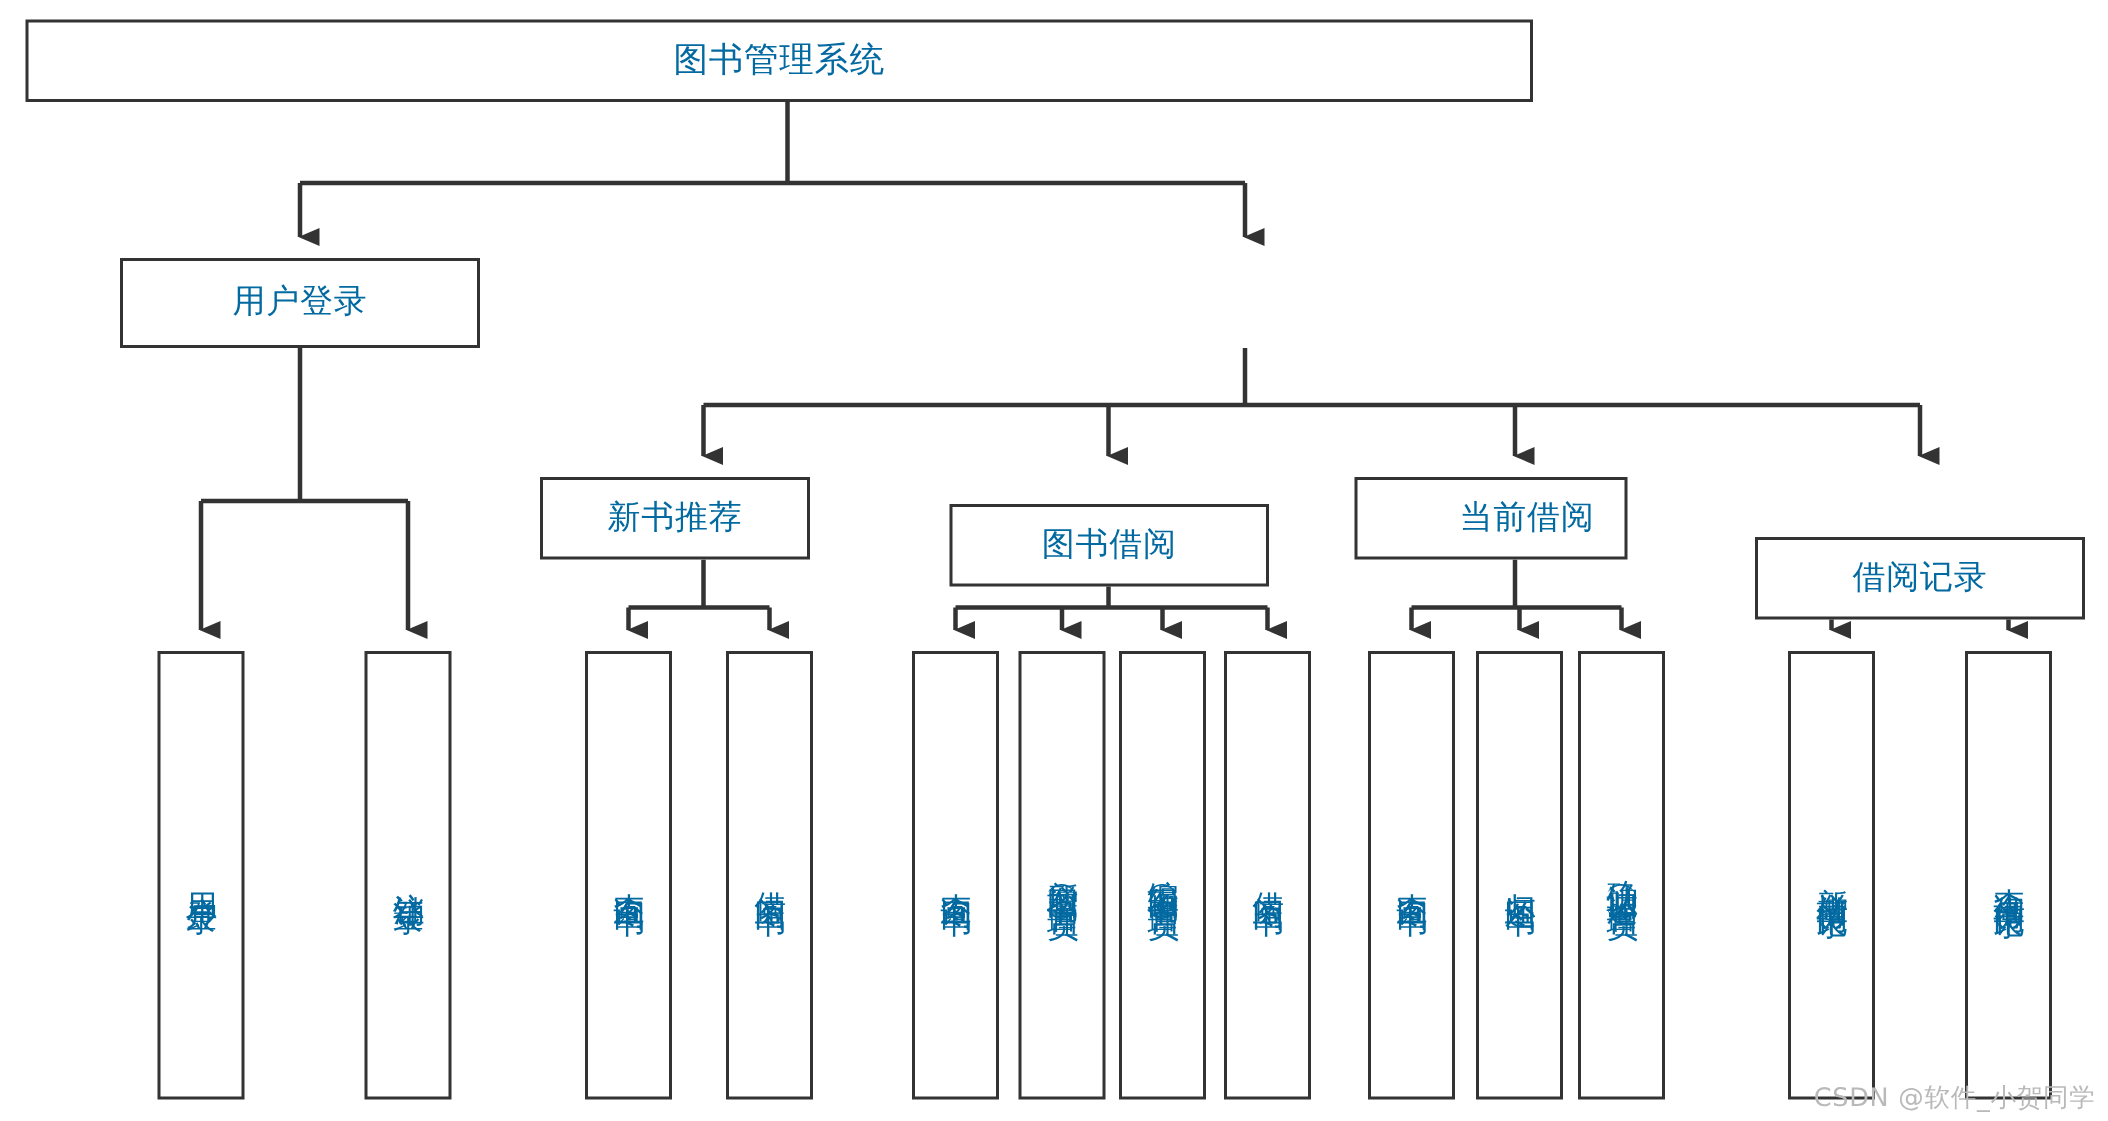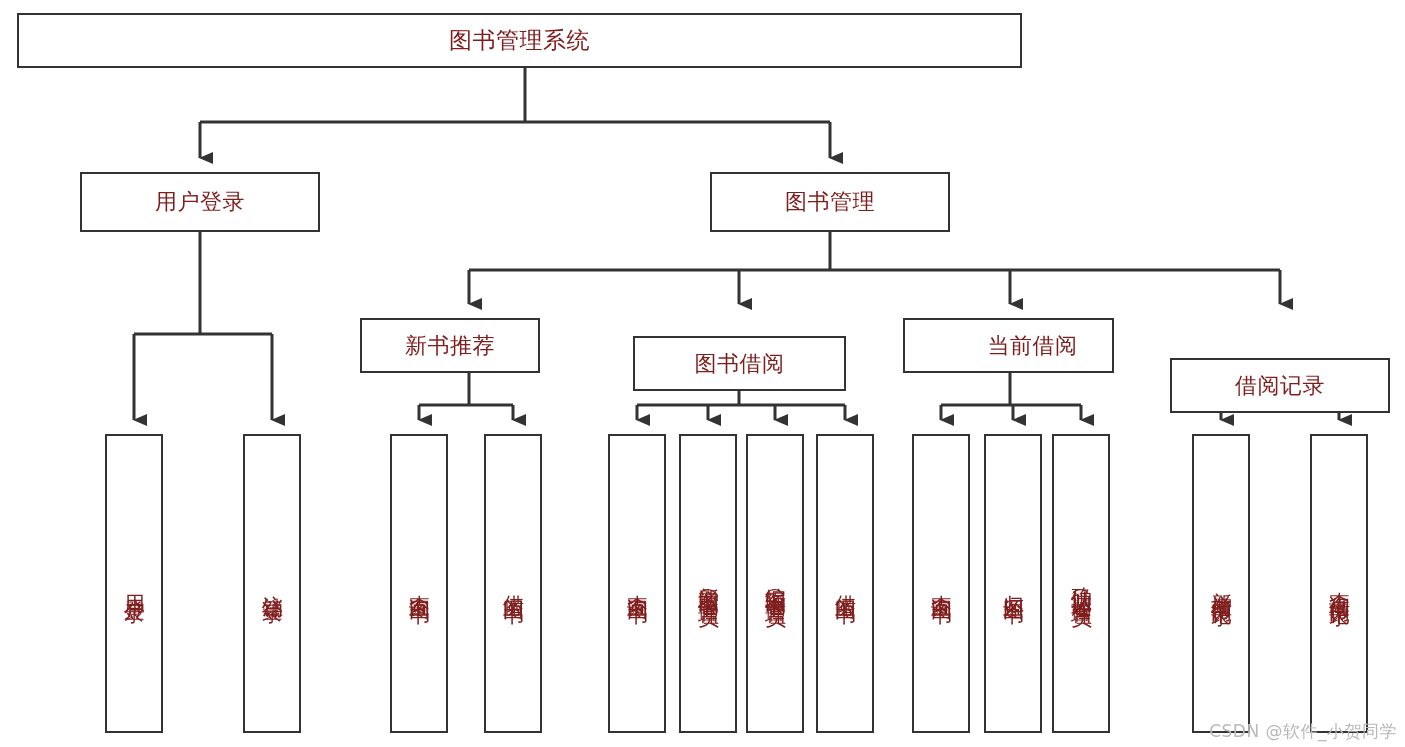--- a/index.html
+++ b/index.html
@@ -32,21 +32,21 @@
     border: 2px solid #333333;
     display: flex;
     align-items: center;
     justify-content: center;
     color: #2b2b2b;
   }
   .node-label {
     display: block;
     text-align: left;
     line-height: 1.18;
-    color: #7f1d1d;
+    color: #0369a1;
     white-space: pre;
   }
   
   .h-node .node-label {
     writing-mode: horizontal-tb;
     font-size: 22px;
     letter-spacing: 0.5px;
   }
   .root-node .node-label {
     font-size: 23px;
@@ -130,33 +130,30 @@
   </svg>
 
   <div class="node-box h-node root-node" style="left:17px; top:13px; width:1005px; height:55px;">
     <span class="node-label">图书管理系统</span>
   </div>
 
   <div class="node-box h-node" style="left:80px; top:172px; width:240px; height:60px;">
     <span class="node-label">用户登录</span>
   </div>
 
-  <div class="node-box h-node" style="left:710px; top:172px; width:240px; height:60px;">
-    <span class="node-label">图书管理</span>
-  </div>
 
   <div class="node-box h-node" style="left:360px; top:318px; width:180px; height:55px;">
     <span class="node-label">新书推荐</span>
   </div>
 
   <div class="node-box h-node" style="left:633px; top:336px; width:213px; height:55px;">
     <span class="node-label">图书借阅</span>
   </div>
 
-  <div class="node-box h-node" style="left:903px; top:318px; width:211px; height:55px;padding-left:48px;">
+  <div class="node-box h-node" style="left:903px; top:318px; width:182px; height:55px;padding-left:48px;">
     <span class="node-label">当前借阅</span>
   </div>
 
   <div class="node-box h-node" style="left:1170px; top:318px; width:220px; height:55px;margin-top:40px;">
     <span class="node-label">借阅记录</span>
   </div>
 
   <div class="node-box v-node" style="left:105px; top:434px; width:58px; height:299px;">
     <span class="node-label">用户登录</span>
   </div>

